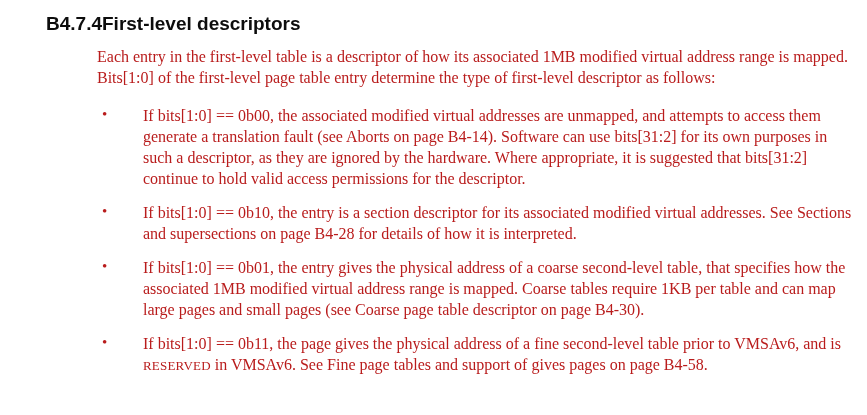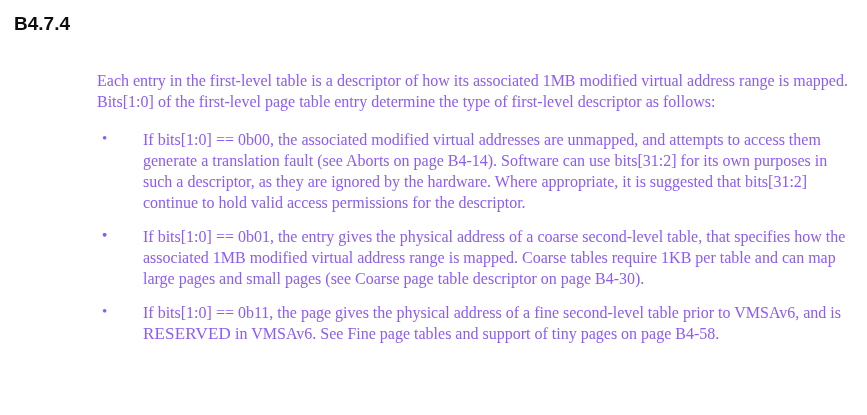--- a/index.html
+++ b/index.html
@@ -23,31 +23,31 @@
     font-family: "Liberation Sans", sans-serif;
     font-weight: 700;
     font-size: 19px;
     line-height: 22px;
     color: #0d0d0d;
     white-space: nowrap;
   }
   .heading-num {
     width: 88px;
     flex: 0 0 88px;
+    text-align: right;
   }
   .content {
     position: absolute;
     left: 97px;
     top: 46px;
     width: 758px;
     font-family: "Liberation Serif", serif;
     font-size: 16px;
     line-height: 21px;
-    color: #8b5cf6;
-    margin-top: 24px;
+    color: #b91c1c;
   }
   .intro {
     margin: 0 0 17px 0;
   }
   ul.bullets {
     list-style: none;
     margin: 0;
     padding: 0;
   }
   ul.bullets li {
@@ -60,33 +60,34 @@
   }
   .marker {
     position: absolute;
     left: 5px;
     top: -1px;
     font-size: 15px;
   }
   .seg-italic {
   }
   .seg-smallcaps {
-    font-size: 17px;
+    font-size: 13px;
     letter-spacing: 0.2px;
   }
 </style>
 </head>
 <body>
 
 <div class="page">
   <div class="heading">
     <span class="heading-num">B4.7.4</span>
+    <span class="heading-title">First-level descriptors</span>
   </div>
   <div class="content">
     <p class="intro">Each entry in the first-level table is a descriptor of how its associated 1MB modified virtual address range is mapped. Bits[1:0] of the first-level page table entry determine the type of first-level descriptor as follows:</p>
     <ul class="bullets" id="bullet-list">
         <li><span class="marker">•</span><span><span>If bits[1:0] == 0b00, the associated modified virtual addresses are unmapped, and attempts to access them generate a translation fault (see </span><span class="seg-italic">Aborts</span><span> on page B4-14). Software can use bits[31:2] for its own purposes in such a descriptor, as they are ignored by the hardware. Where appropriate, it is suggested that bits[31:2] continue to hold valid access permissions for the descriptor.</span></span></li>
-        <li><span class="marker">•</span></li>
+        <li><span class="marker">•</span><span><span>If bits[1:0] == 0b10, the entry is a section descriptor for its associated modified virtual addresses. See </span><span class="seg-italic">Sections and supersections</span><span> on page B4-28 for details of how it is interpreted.</span></span></li>
         <li><span class="marker">•</span><span><span>If bits[1:0] == 0b01, the entry gives the physical address of a coarse second-level table, that specifies how the associated 1MB modified virtual address range is mapped. Coarse tables require 1KB per table and can map large pages and small pages (see </span><span class="seg-italic">Coarse page table descriptor</span><span> on page B4-30).</span></span></li>
-        <li><span class="marker">•</span><span><span>If bits[1:0] == 0b11, the page gives the physical address of a fine second-level table prior to VMSAv6, and is </span><span class="seg-smallcaps">RESERVED</span><span> in VMSAv6. See </span><span class="seg-italic">Fine page tables and support of tiny pages</span><span> on page B4-58.</span></span></li>
+        <li><span class="marker">•</span><span><span>If bits[1:0] == 0b11, the page gives the physical address of a fine second-level table prior to VMSAv6, and is </span><span class="seg-smallcaps">RESERVED</span><span> in VMSAv6. See </span><span class="seg-italic">Fine page tables and support of gives pages</span><span> on page B4-58.</span></span></li>
       </ul>
   </div>
 </div>
 
 </body></html>

